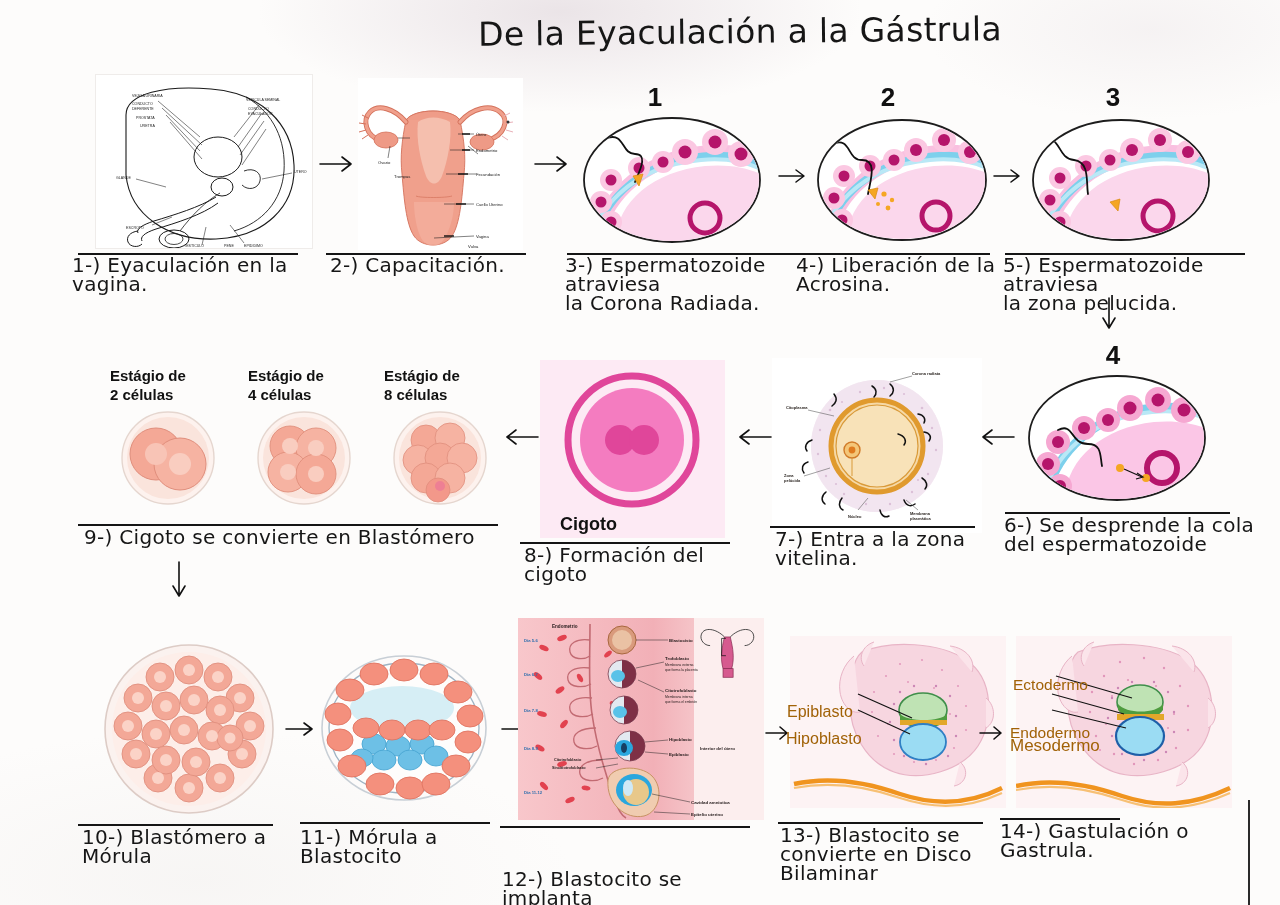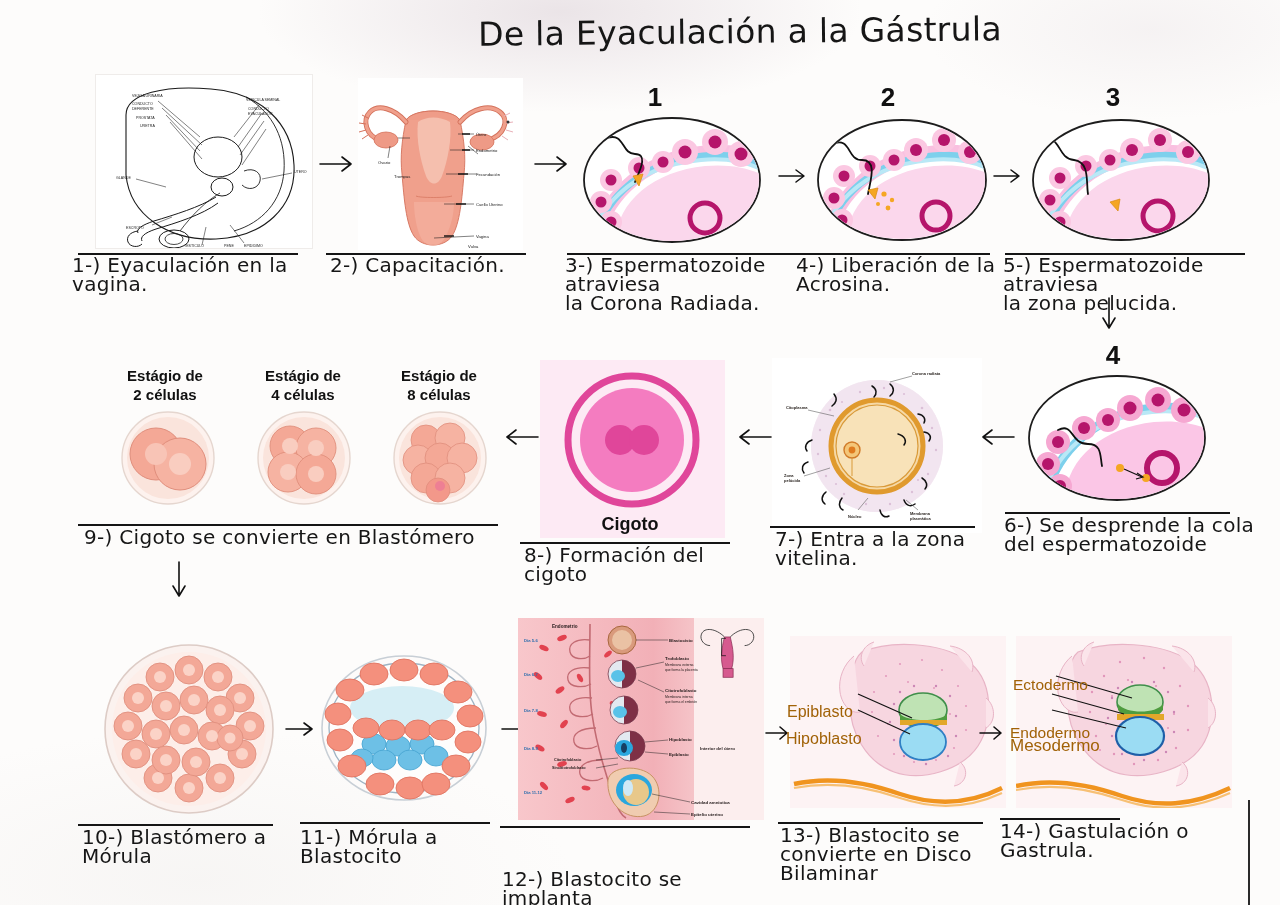--- a/index.html
+++ b/index.html
@@ -42,21 +42,21 @@
     position:absolute;
     font-family:"Liberation Sans", sans-serif;
     font-weight:bold; font-size:26px; color:#111;
     text-align:center; width:40px;
   }
   .arrow { position:absolute; color:#111; }
   .arrow svg { display:block; }
   .printed {
     position:absolute;
     font-family:"Liberation Sans", sans-serif;
-    font-weight:bold; color:#111; text-align:center;
+    font-weight:bold; color:#111; text-align:left;
     font-size:15px; line-height:19px;
   }
   .lbl {
     position:absolute;
     font-family:"Liberation Sans", sans-serif;
     font-size:14.5px; color:#a16207; white-space:nowrap;
   }
   .photo { position:absolute; overflow:hidden; }
   .ul { position:absolute; border-top:2.2px solid #151515; }
 </style>

